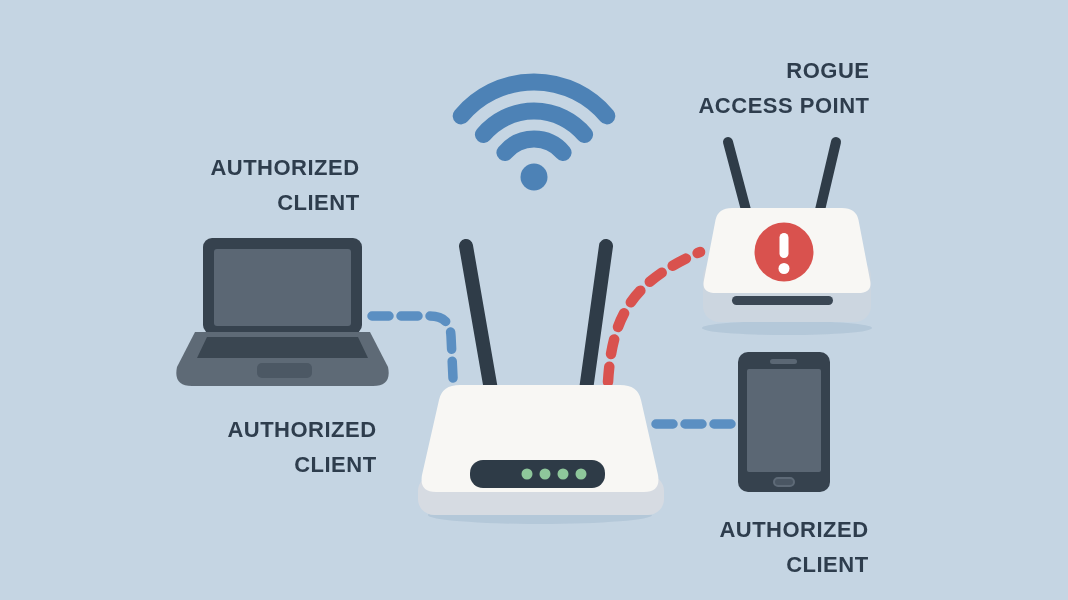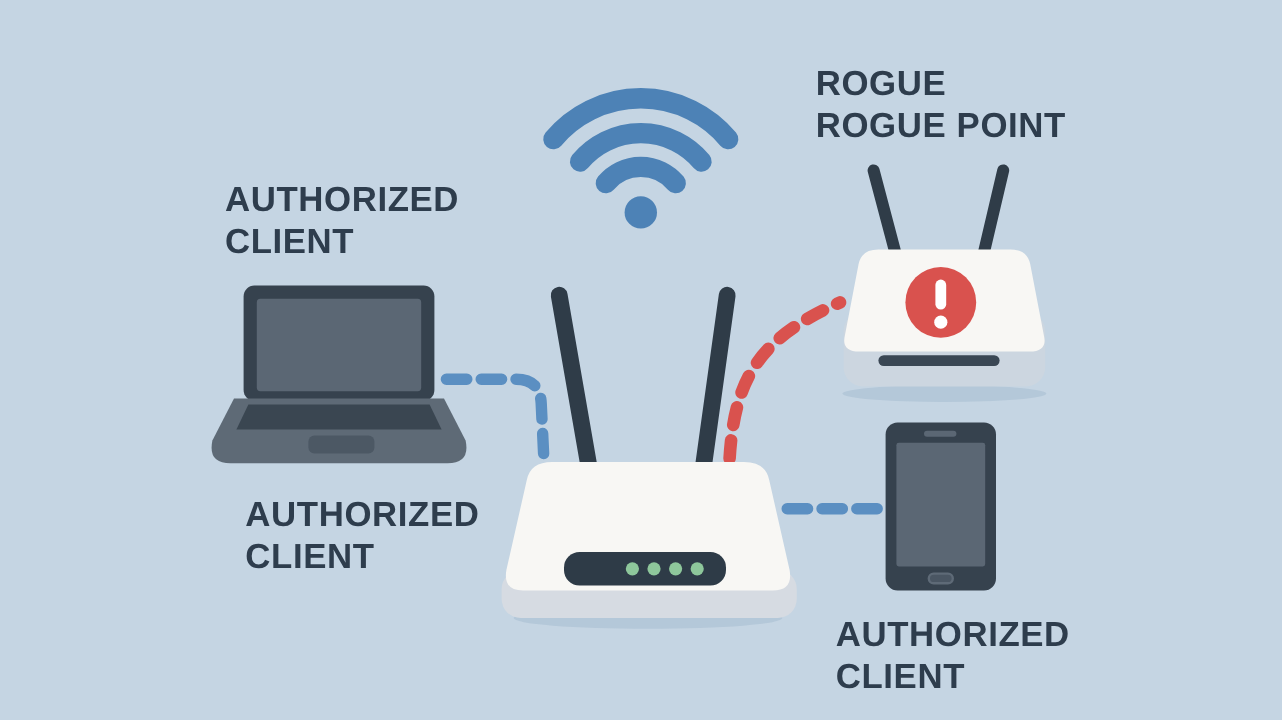--- a/index.html
+++ b/index.html
@@ -2,22 +2,22 @@
 <html><head>
 <meta charset="utf-8">
 <style>
   html,body{margin:0;padding:0;}
   body{font-family:"Liberation Sans","DejaVu Sans",sans-serif;background:#9fb3c4;}
   .canvas{
     position:relative;width:1068px;height:600px;margin:0 auto;
     background:#c5d5e3;overflow:hidden;
   }
   .label{
-    position:absolute;z-index:3;text-align:left;
-    color:#2e3d4d;font-weight:800;font-size:29px;line-height:35px;
+    position:absolute;z-index:3;text-align:right;
+    color:#2e3d4d;font-weight:800;font-size:22px;line-height:35px;
     letter-spacing:.5px;white-space:nowrap;transform:translateX(-50%);
   }
   .lines-svg,.dev-svg{position:absolute;display:block;}
   .lines-svg{left:0;top:0;z-index:1;}
   .dev-svg{z-index:2;}
   
   .phone{
     position:absolute;left:738px;top:352px;width:92px;height:140px;z-index:2;
     background:#36424e;border-radius:10px;
   }
@@ -101,21 +101,21 @@
     <div class="home"></div>
   </div>
 
   <div class="label" style="left:285px;top:150px">
     <div>AUTHORIZED</div>
     <div>CLIENT</div>
   </div>
 
   <div class="label" style="left:784px;top:53px">
     <div>ROGUE</div>
-    <div>ROGUE POINT</div>
+    <div>ACCESS POINT</div>
   </div>
 
   <div class="label" style="left:302px;top:412px">
     <div>AUTHORIZED</div>
     <div>CLIENT</div>
   </div>
 
   <div class="label" style="left:794px;top:512px">
     <div>AUTHORIZED</div>
     <div>CLIENT</div>

